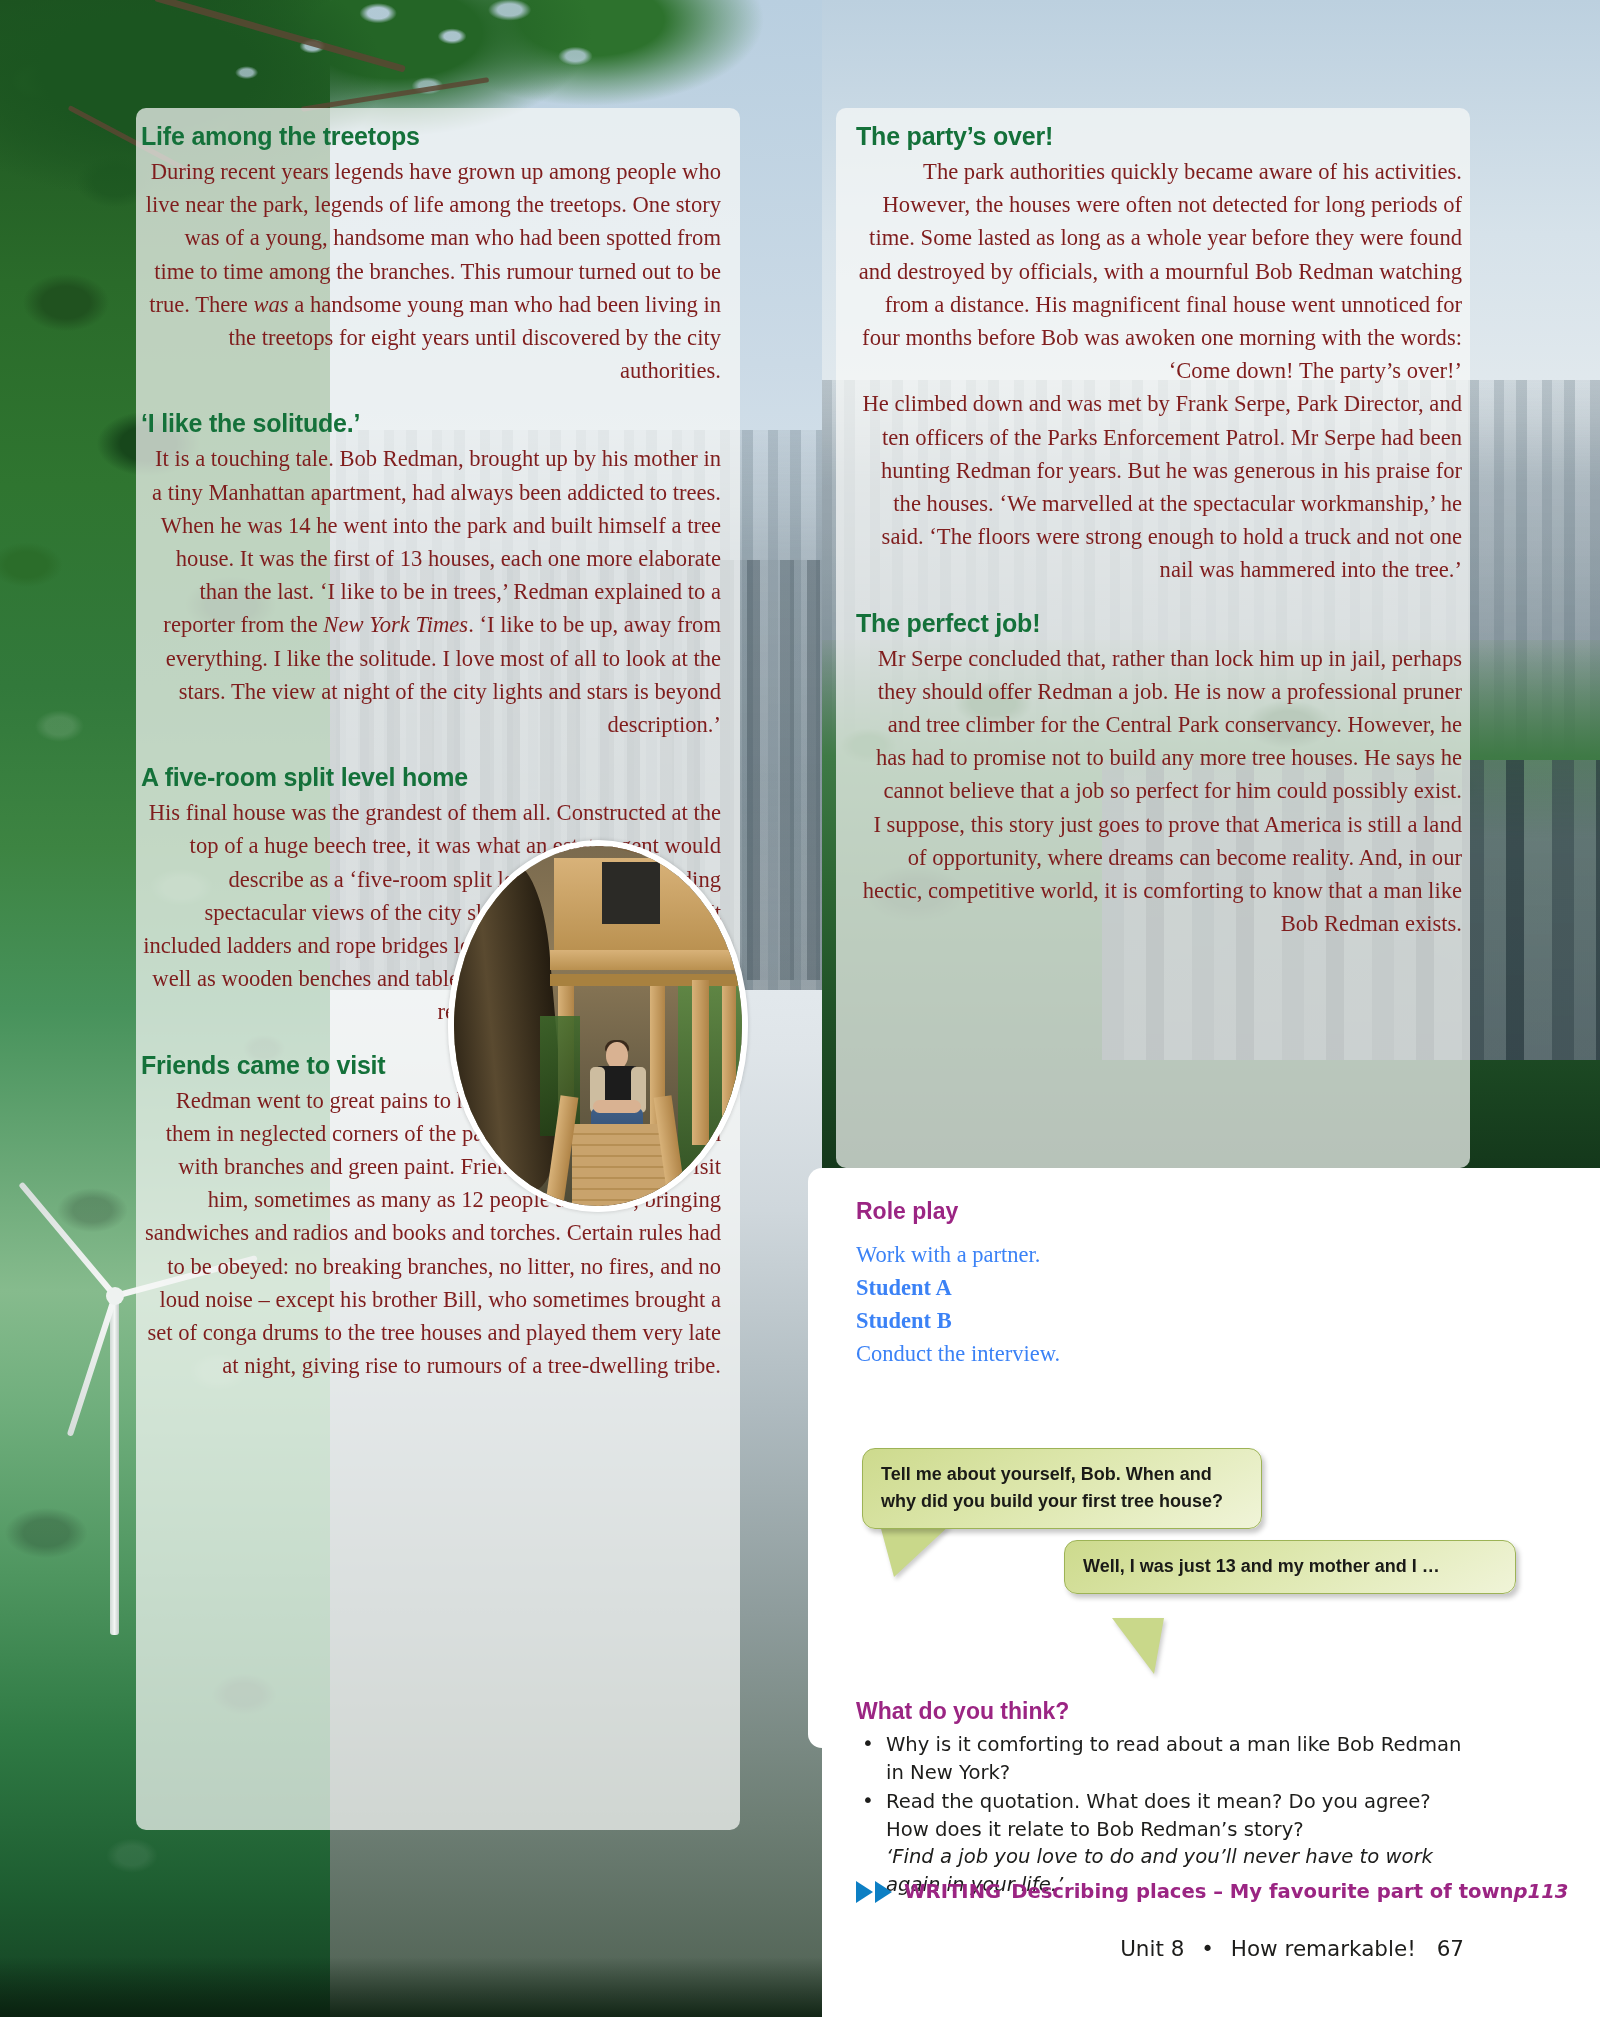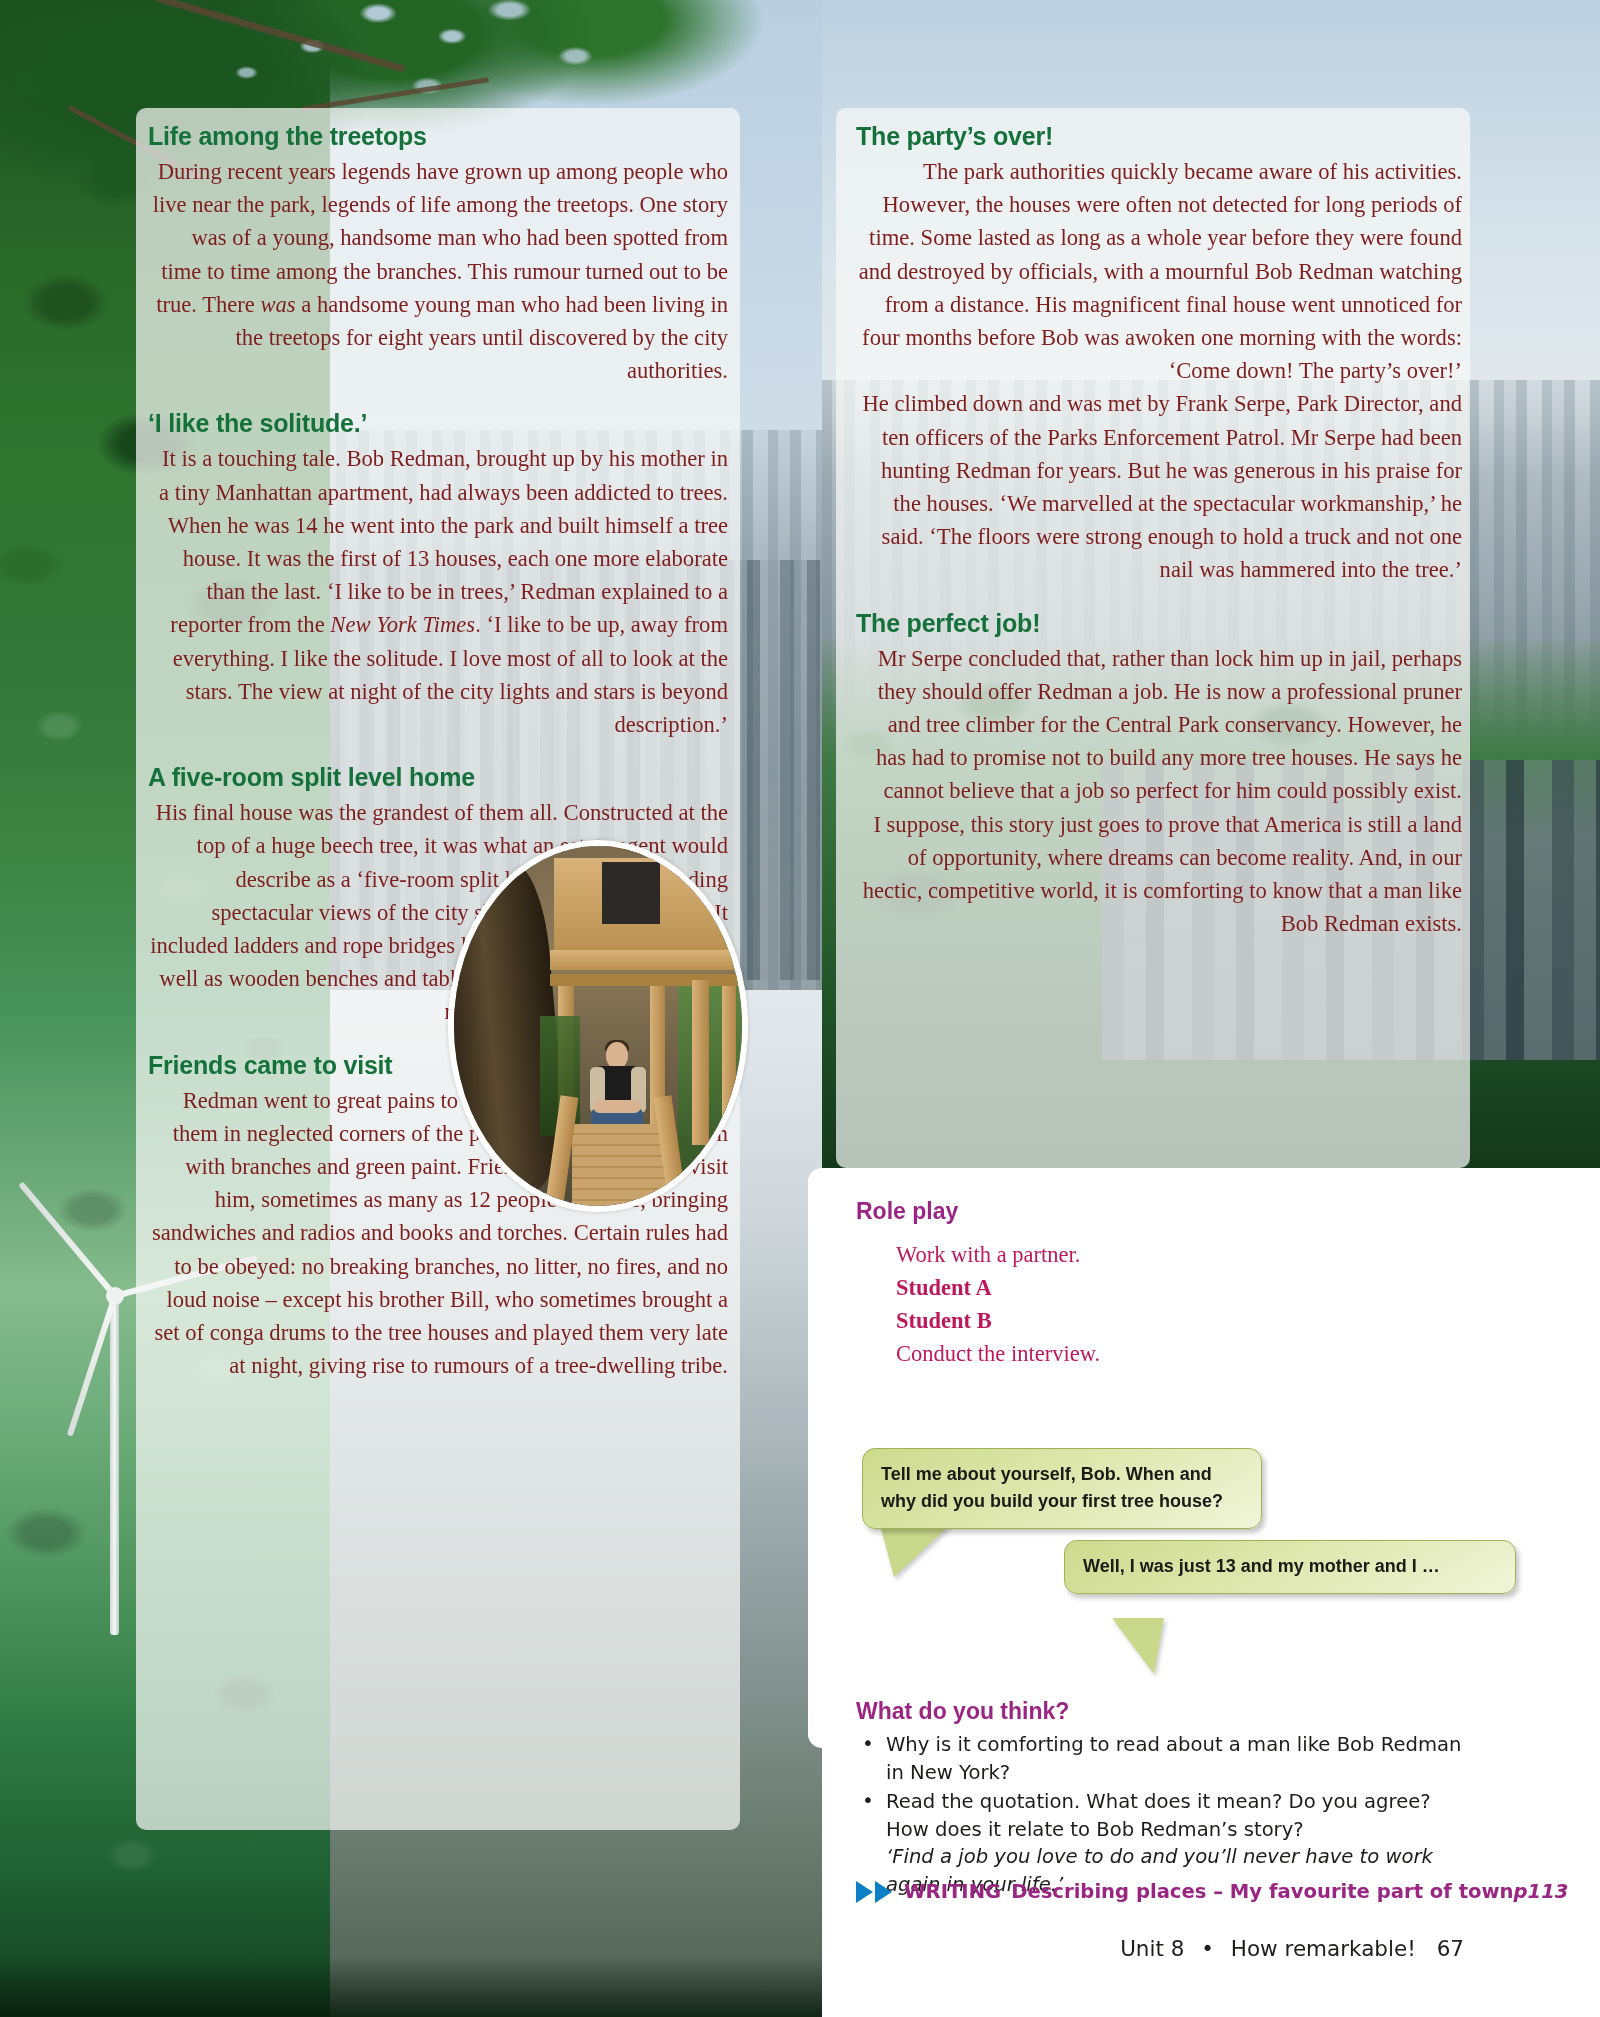--- a/index.html
+++ b/index.html
@@ -132,21 +132,21 @@
   
   .panel {
     position:absolute;
     background:rgba(246,248,247,.72);
     border-radius:10px;
   }
   #panel-left  { left:136px; top:108px;  width:604px;  height:1722px; }
   #panel-right { left:836px; top:108px;  width:634px;  height:1060px; }
 
   .col { position:absolute; }
-  #col-left  { left:148px; top:122px; width:580px; }
+  #col-left  { left:141px; top:122px; width:580px; }
   #col-right { left:856px; top:122px; width:606px; }
 
   h2.head {
     font-family:"Liberation Sans", sans-serif;
     color:#14713a; font-size:25px; font-weight:bold;
     margin:0 0 4px 0; letter-spacing:-.2px;
   }
   h2.head.gap { margin-top:22px; }
   p.body {
     margin:0 0 0 0;
@@ -214,21 +214,21 @@
   #roleplay-card::after{
     content:""; position:absolute; left:0; top:0; width:100%; height:100%;
     border-radius:14px; pointer-events:none;
   }
   #rp-inner { position:absolute; left:856px; top:1198px; width:610px; }
 
   h3.pink {
     font-family:"Liberation Sans", sans-serif;
     color:#9b2583; font-size:23px; font-weight:bold; margin:0 0 14px 0;
   }
-  .rp-line { font-size:22.5px; line-height:31px; color:#be185d;margin-left:40px; }
+  .rp-line { font-size:22.5px; line-height:31px; color:#3b82f6; }
   .rp-grid { display:flex; gap:10px; margin-top:2px; }
   .rp-label { font-weight:bold; white-space:nowrap; min-width:128px; }
   .rp-text { flex:1; }
 
   
   .bubble {
     position:absolute;
     background:linear-gradient(150deg,#cdda8d 0%, #dde7ad 45%, #f0f4d8 100%);
     border:1.6px solid #9db356; border-radius:13px;
     font-family:Liberation Sans, sans-serif;

